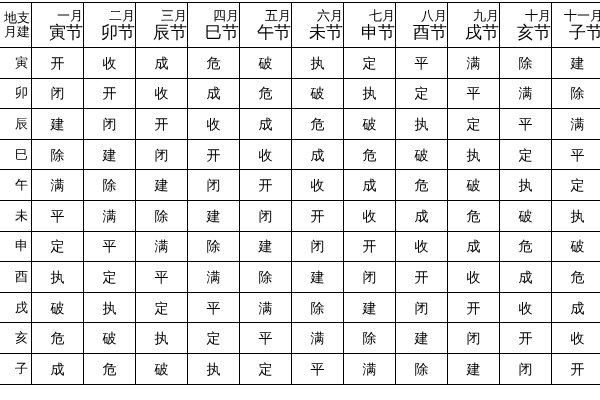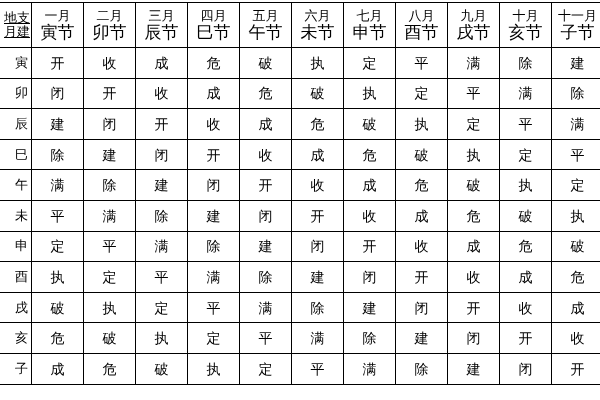--- a/index.html
+++ b/index.html
@@ -38,29 +38,29 @@
   
   table.almanac thead th {
     height: 44px;
     font-weight: normal;
     font-size: 13px;
     line-height: 1.06;
   }
   .hd {
     display: flex;
     flex-direction: column;
-    align-items: center;
+    align-items: flex-end;
     justify-content: center;
     height: 42px;
   }
   .hd .l1 { font-size: 13px; letter-spacing: 0px; }
   .hd .l2 { font-size: 17px; letter-spacing: 0px; }
   
   th.corner .hd { align-items: flex-end; padding-right: 1px; }
-  th.corner .l1, th.corner .l2 { font-size: 13px; text-decoration: underline; }
+  th.corner .l1, th.corner .l2 { font-size: 13px; }
 
   table.almanac tbody td {
     height: 29.6px;
     font-size: 14px;
   }
   table.almanac tbody td.rowhead {
     font-size: 13px;
     text-align: right;
     padding-right: 3px;
   }

